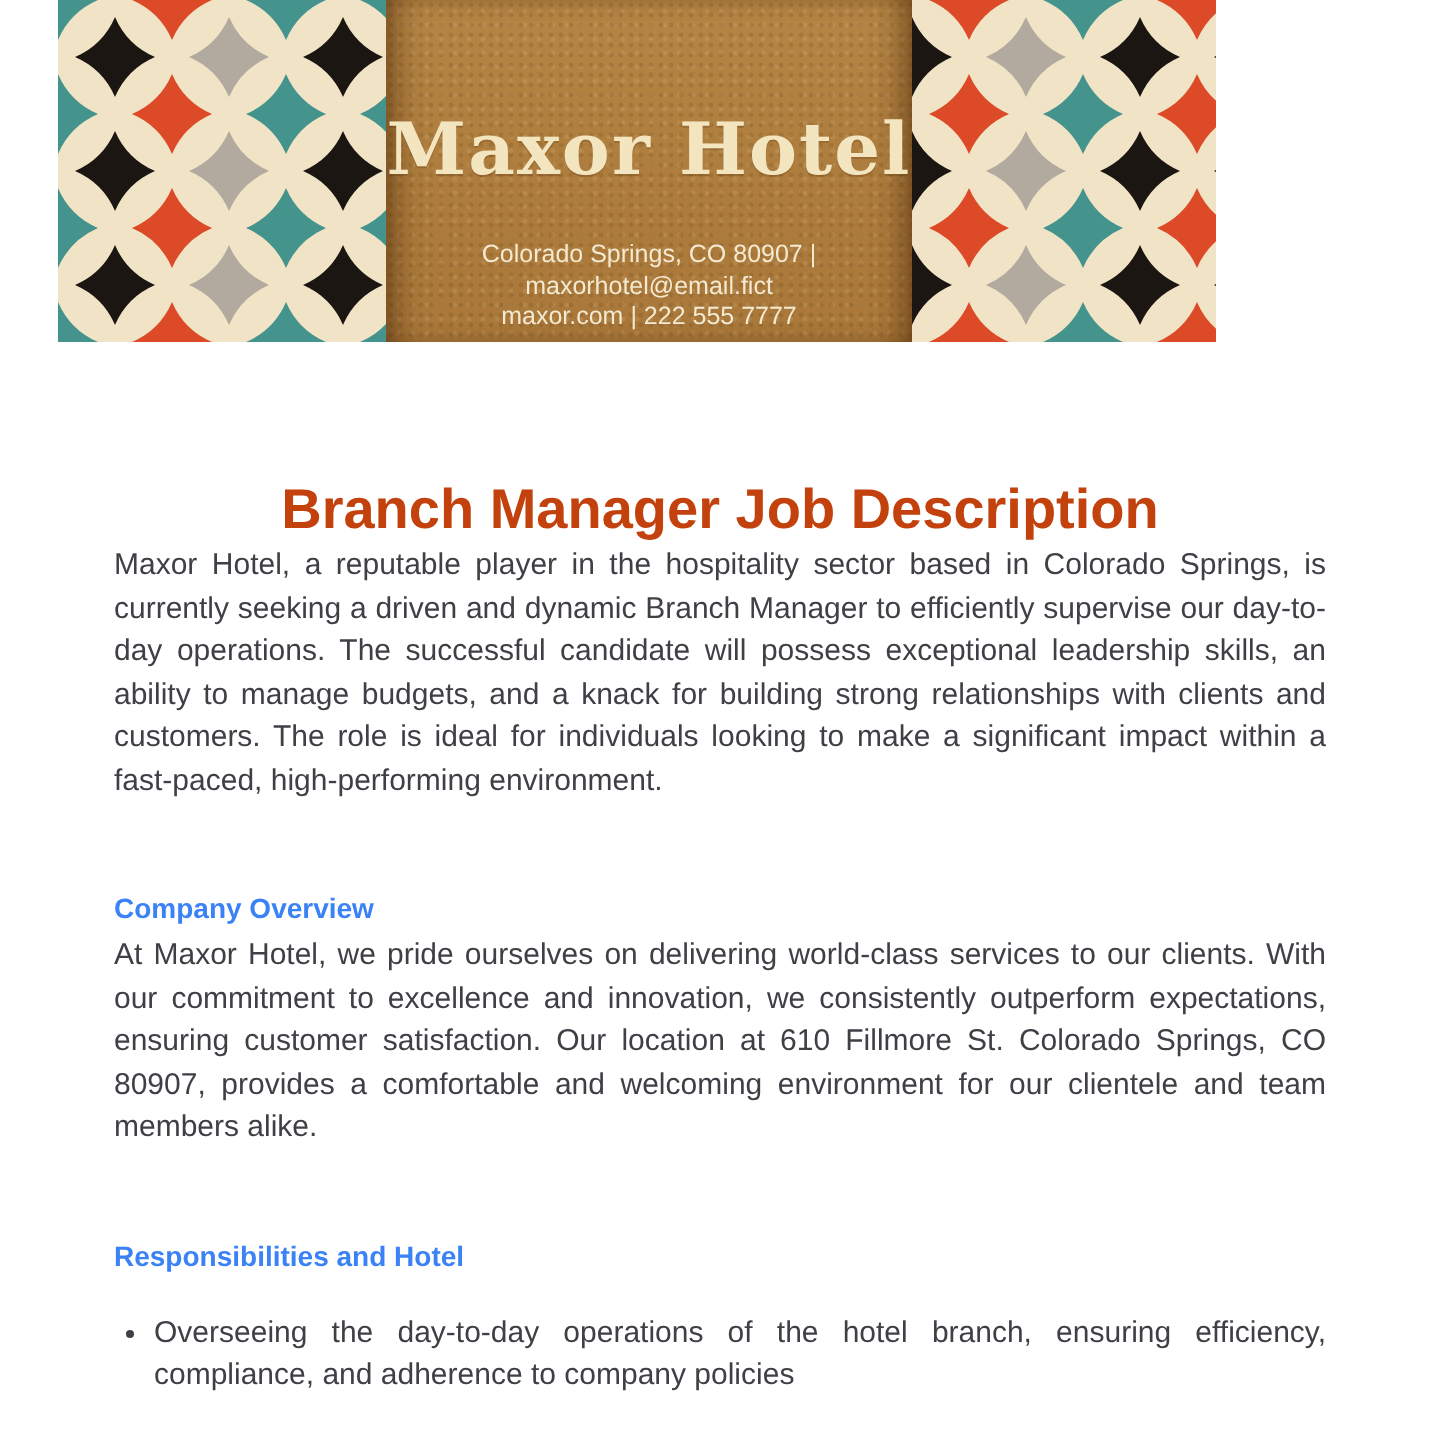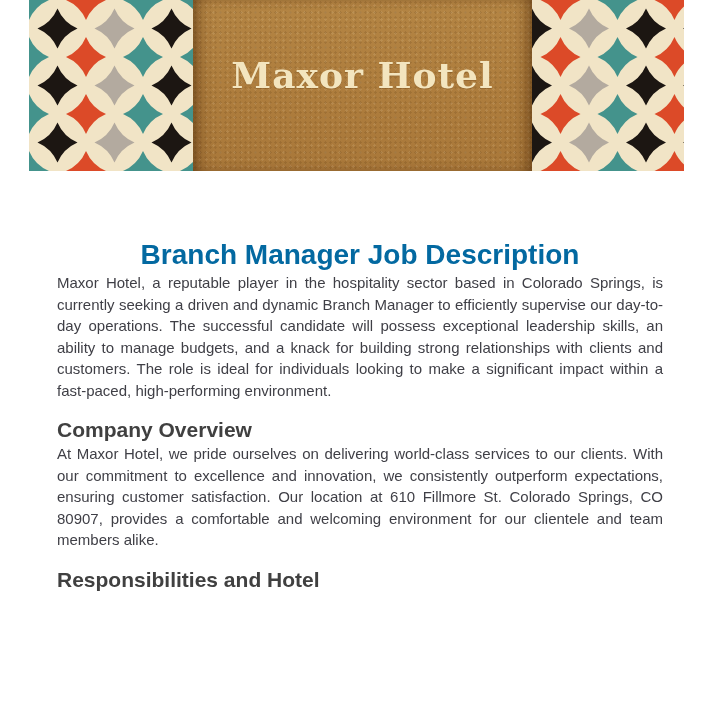--- a/index.html
+++ b/index.html
@@ -2,21 +2,21 @@
 <html><head>
 <meta charset="utf-8">
 <style>
   * { margin: 0; padding: 0; box-sizing: border-box; }
   html, body { width: 720px; height: 719px; overflow: hidden; background: #ffffff; }
   body { font-family: "Liberation Sans", sans-serif; }
 
   
   .banner {
     position: relative;
-    width: 684px; height: 171px;
+    width: 608px; height: 171px;
     display: flex;
     overflow: hidden;
     padding-left: 29px;
   }
   .pattern-strip { height: 171px; flex: 0 0 auto; overflow: hidden; }
   .pattern-strip.left  { width: 164px; }
   .pattern-strip.right { width: 152px; }
   .pattern-strip svg { display: block; }
 
   .banner-center {
@@ -55,33 +55,33 @@
     width: 720px;
     padding: 0 57px;
     color: #3f3f46;
   }
   .doc-title {
     margin-top: 67px;
     text-align: center;
     font-size: 28px;
     line-height: 34px;
     font-weight: 700;
-    color: #0369a1;
+    color: #c2410c;
   }
   .doc p {
     font-size: 15px;
     line-height: 21.5px;
     text-align: justify;
   }
   .section-heading {
-    margin-top: 16px;
-    font-size: 21px;
+    margin-top: 40px;
+    font-size: 14px;
     line-height: 26px;
     font-weight: 700;
-    color: #404040;
+    color: #3b82f6;
   }
   .doc ul {
     margin-top: 15px;
     padding-left: 20px;
     list-style: none;
   }
   .doc li {
     position: relative;
     font-size: 15px;
     line-height: 21.5px;
@@ -125,20 +125,24 @@
         <path d="M 85.5 122.5 Q 91.5 136.5 105.5 142.5 Q 91.5 148.5 85.5 162.5 Q 79.5 148.5 65.5 142.5 Q 79.5 136.5 85.5 122.5 Z" fill="#b3aa9f"></path>
         <path d="M 142.5 122.5 Q 148.5 136.5 162.5 142.5 Q 148.5 148.5 142.5 162.5 Q 136.5 148.5 122.5 142.5 Q 136.5 136.5 142.5 122.5 Z" fill="#1c1612"></path>
         <path d="M 0 151 Q 6 165 20 171 Q 6 177 0 191 Q -6 177 -20 171 Q -6 165 0 151 Z" fill="#44938c"></path>
         <path d="M 57 151 Q 63 165 77 171 Q 63 177 57 191 Q 51 177 37 171 Q 51 165 57 151 Z" fill="#dc4a28"></path>
         <path d="M 114 151 Q 120 165 134 171 Q 120 177 114 191 Q 108 177 94 171 Q 108 165 114 151 Z" fill="#44938c"></path>
         <path d="M 171 151 Q 177 165 191 171 Q 177 177 171 191 Q 165 177 151 171 Q 165 165 171 151 Z" fill="#44938c"></path>
       </svg>
     </div>
   <div class="banner-center">
     <div class="hotel-name">Maxor Hotel</div>
+    <div class="contact">
+      <div>Colorado Springs, CO 80907 | maxorhotel@email.fict</div>
+      <div>maxor.com | 222 555 7777</div>
+    </div>
   </div>
   <div class="pattern-strip right">
       <svg xmlns="http://www.w3.org/2000/svg" width="152" height="171">
         <rect width="152" height="171" fill="#f1e4c6"></rect>
         <path d="M 28.5 -20 Q 34.5 -6 48.5 0 Q 34.5 6 28.5 20 Q 22.5 6 8.5 0 Q 22.5 -6 28.5 -20 Z" fill="#dc4a28"></path>
         <path d="M 85.5 -20 Q 91.5 -6 105.5 0 Q 91.5 6 85.5 20 Q 79.5 6 65.5 0 Q 79.5 -6 85.5 -20 Z" fill="#44938c"></path>
         <path d="M 142.5 -20 Q 148.5 -6 162.5 0 Q 148.5 6 142.5 20 Q 136.5 6 122.5 0 Q 136.5 -6 142.5 -20 Z" fill="#dc4a28"></path>
         <path d="M 0 8.5 Q 6 22.5 20 28.5 Q 6 34.5 0 48.5 Q -6 34.5 -20 28.5 Q -6 22.5 0 8.5 Z" fill="#1c1612"></path>
         <path d="M 57 8.5 Q 63 22.5 77 28.5 Q 63 34.5 57 48.5 Q 51 34.5 37 28.5 Q 51 22.5 57 8.5 Z" fill="#b3aa9f"></path>
         <path d="M 114 8.5 Q 120 22.5 134 28.5 Q 120 34.5 114 48.5 Q 108 34.5 94 28.5 Q 108 22.5 114 8.5 Z" fill="#1c1612"></path>
@@ -165,13 +169,16 @@
 </div>
 
 <div class="doc">
   <h1 class="doc-title">Branch Manager Job Description</h1>
   <p>Maxor Hotel, a reputable player in the hospitality sector based in Colorado Springs, is currently seeking a driven and dynamic Branch Manager to efficiently supervise our day-to-day operations. The successful candidate will possess exceptional leadership skills, an ability to manage budgets, and a knack for building strong relationships with clients and customers. The role is ideal for individuals looking to make a significant impact within a fast-paced, high-performing environment.</p>
 
   <h2 class="section-heading">Company Overview</h2>
   <p>At Maxor Hotel, we pride ourselves on delivering world-class services to our clients. With our commitment to excellence and innovation, we consistently outperform expectations, ensuring customer satisfaction. Our location at 610 Fillmore St. Colorado Springs, CO 80907, provides a comfortable and welcoming environment for our clientele and team members alike.</p>
 
   <h2 class="section-heading">Responsibilities and Hotel</h2>
+  <ul>
+    <li>Overseeing the day-to-day operations of the hotel branch, ensuring efficiency, compliance, and adherence to company policies</li>
+  </ul>
 </div>
 
 </body></html>

